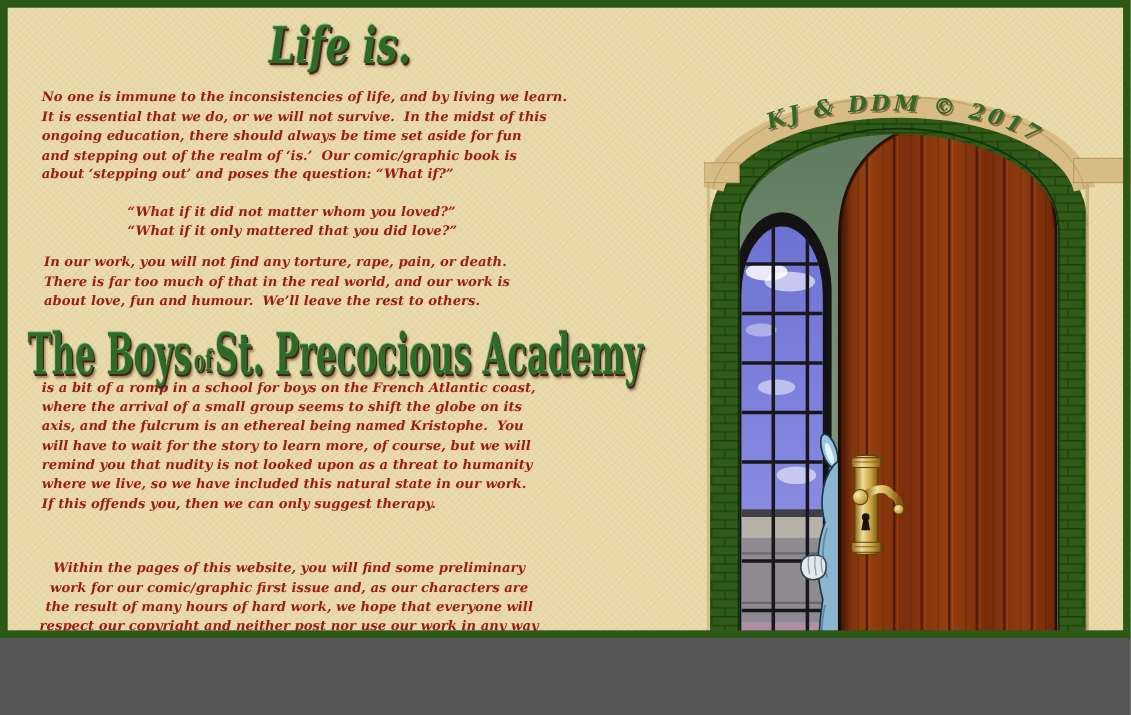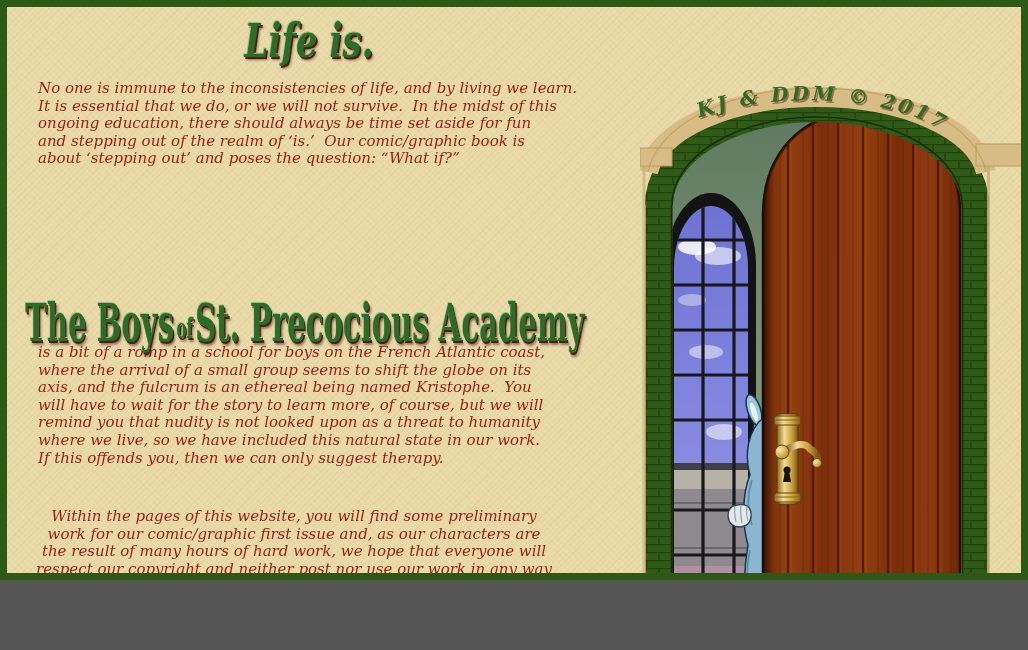--- a/index.html
+++ b/index.html
@@ -23,22 +23,22 @@
   .title2-wrap{position:absolute;top:297px;left:305px;transform:translateX(-50%);white-space:nowrap;z-index:5;}
   .title2{
     display:inline-block;transform:scaleX(.56);transform-origin:center;
     font-weight:bold;font-size:52px;line-height:1;
     color:#2e6b28;
     text-shadow:-1px -1px 0 #93c187, 2px 2px 0 #4d1f12, 4px 4px 3px rgba(60,20,10,.5);
   }
   .title2 .of{font-size:.52em;position:relative;top:-3px;margin:0 4px;}
 
   .para{
-    position:absolute;color:#9c1b17;font-weight:normal;font-style:italic;
-    font-size:15px;line-height:17.6px;white-space:pre;z-index:4;
+    position:absolute;color:#9c1b17;font-weight:bold;font-style:italic;
+    font-size:12px;line-height:17.6px;white-space:pre;z-index:4;
   }
   #p1{left:38px;top:80px;}
   #quotes{left:116px;top:184px;}
   #p2{left:40px;top:230px;}
   #p3{left:38px;top:344px;}
   #p4{left:36px;top:508px;text-align:center;}
 
   .scene{position:absolute;left:640px;top:0;width:388px;height:650px;z-index:10;}
 </style>
 </head>
@@ -48,20 +48,25 @@
 
   <div class="title1-wrap">
     <span class="title1">Life is.</span>
   </div>
 
   <div id="p1" class="para">No one is immune to the inconsistencies of life, and by living we learn.
 It is essential that we do, or we will not survive.  In the midst of this
 ongoing education, there should always be time set aside for fun
 and stepping out of the realm of ‘is.’  Our comic/graphic book is
 about ‘stepping out’ and poses the question: “What if?”</div>
+  <div id="quotes" class="para">“What if it did not matter whom you loved?”
+“What if it only mattered that you did love?”</div>
+  <div id="p2" class="para">In our work, you will not find any torture, rape, pain, or death.
+There is far too much of that in the real world, and our work is
+about love, fun and humour.  We’ll leave the rest to others.</div>
 
   <div class="title2-wrap">
     <span class="title2"><span>The Boys</span><span class="of">of</span><span>St. Precocious Academy</span></span>
   </div>
 
   <div id="p3" class="para">is a bit of a romp in a school for boys on the French Atlantic coast,
 where the arrival of a small group seems to shift the globe on its
 axis, and the fulcrum is an ethereal being named Kristophe.  You
 will have to wait for the story to learn more, of course, but we will
 remind you that nudity is not looked upon as a threat to humanity

